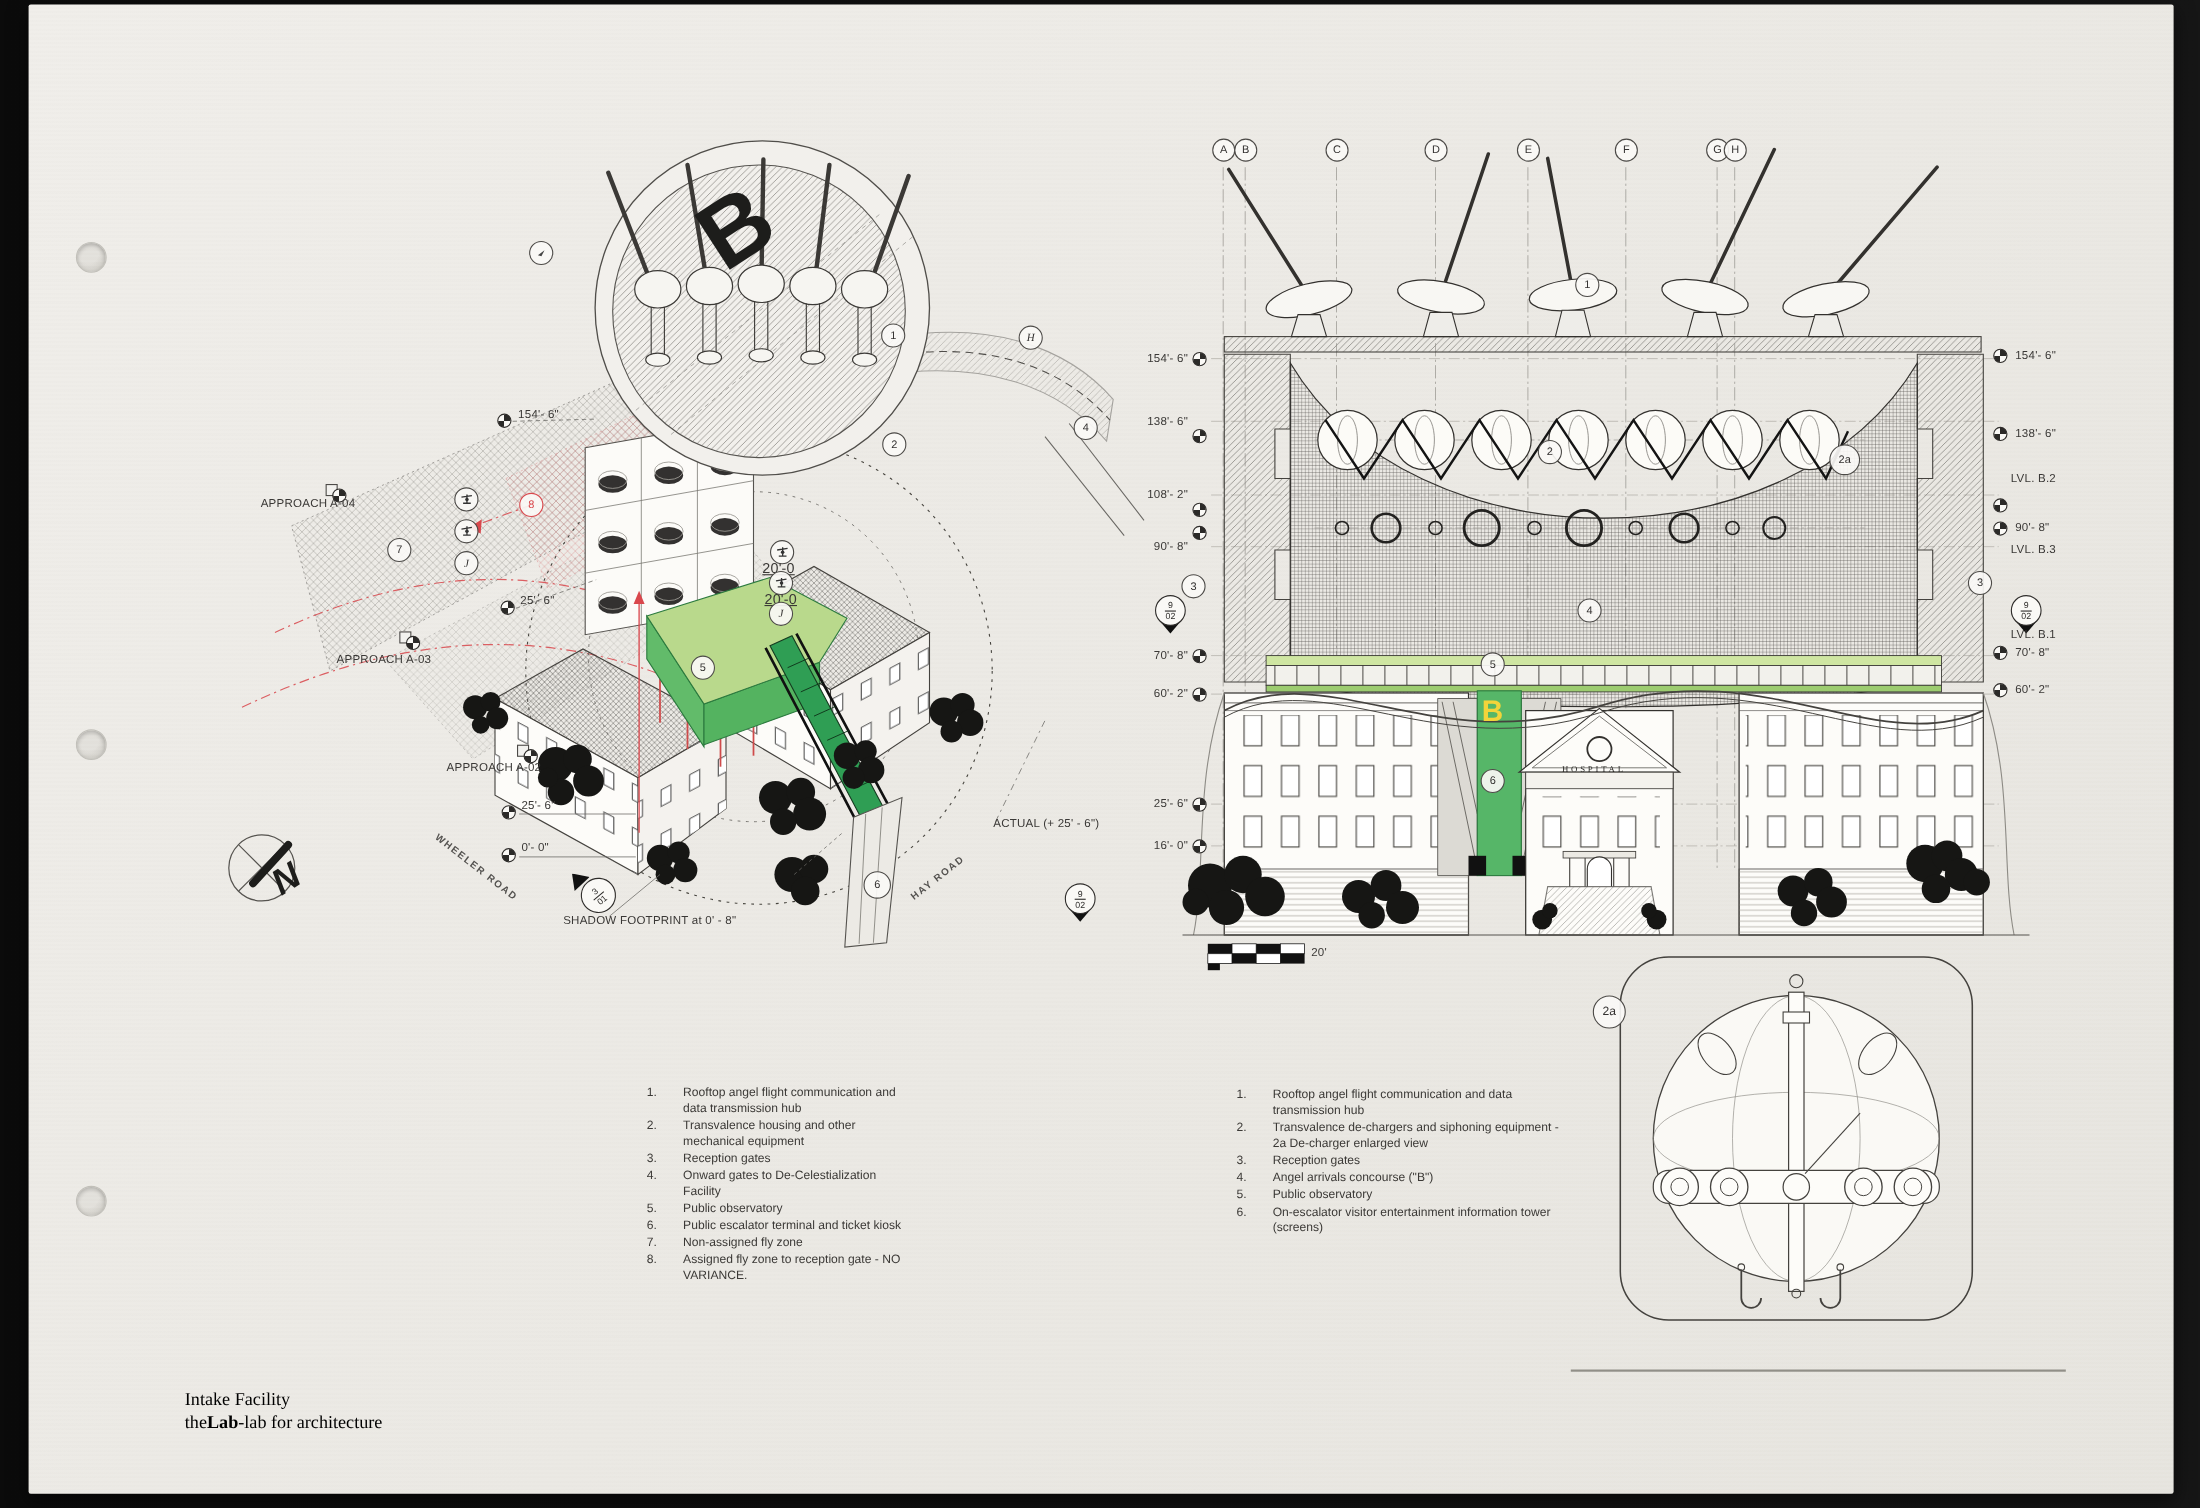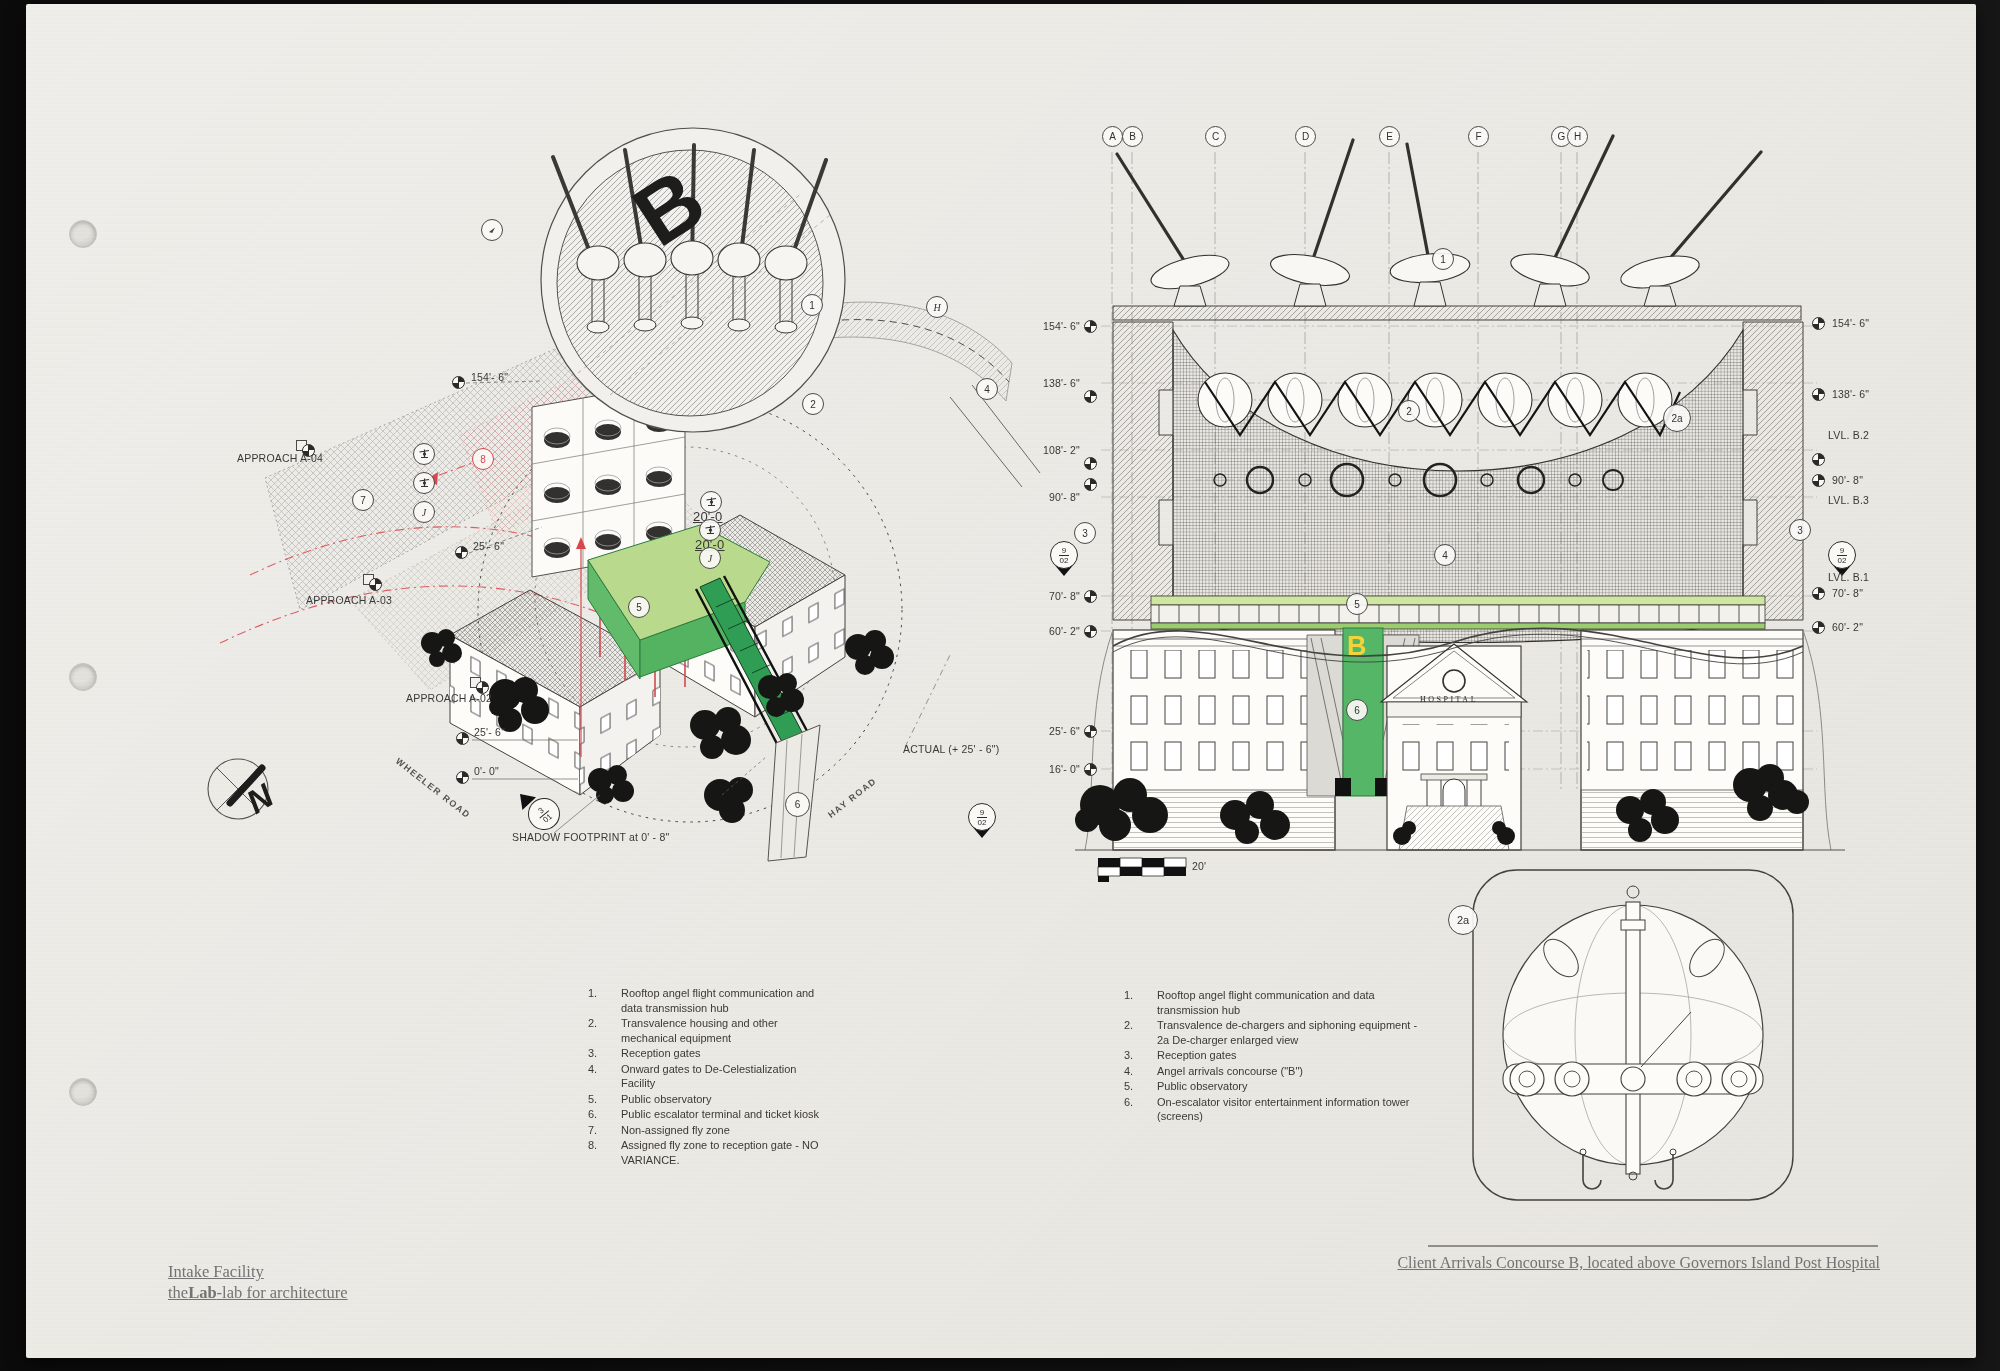--- a/index.html
+++ b/index.html
@@ -32,21 +32,21 @@
   .secmark .sc span{font-size:8px;line-height:9px;color:#2e2c2a;}
   .secmark .sc span.top{border-bottom:1px solid #2e2c2a;padding:0 4px;}
   .appicon{position:absolute;width:20px;height:14px;}
   .appicon .sq{position:absolute;left:0;top:-4px;width:9px;height:9px;border:1px solid #4c4a47;background:#f2f1ee;}
   .appicon .dt{position:absolute;left:6px;top:0;width:13px;height:13px;border-radius:50%;border:1px solid #2e2c2a;box-sizing:border-box;
          background:conic-gradient(#2b2a28 0 90deg,#faf9f6 90deg 180deg,#2b2a28 180deg 270deg,#faf9f6 270deg 360deg);}
   .legend{position:absolute;font-size:11px;line-height:14.5px;color:#3b3936;}
   .legend .li{display:flex;margin-bottom:1px;}
   .legend .ln{width:17px;flex:none;}
   .legend .lt{display:block;margin-left:16px;}
-  .serif{font-family:"Liberation Serif",serif;color:#737373;text-decoration:underline;}
+  .serif{font-family:"Liberation Serif",serif;color:#000000;}
   #titleblock{position:absolute;left:168px;top:1261px;font-size:16.5px;line-height:21px;}
   #caption{position:absolute;left:1180px;top:1252px;width:700px;text-align:right;font-size:16px;line-height:22px;}
   #caption .rule{position:absolute;right:2px;top:-7px;width:450px;height:1.5px;background:#918f88;}
   .bigB{position:absolute;font-weight:900;color:#1d1d1b;transform:rotate(-33deg);}
   .towerB{position:absolute;font-weight:800;color:#f2d43a;font-size:27px;}
   svg{position:absolute;overflow:visible;}
   .hosp{position:absolute;font-family:"Liberation Serif",serif;font-size:8px;letter-spacing:2.5px;color:#2a2826;text-align:center;}
 </style>
 </head>
 <body>
@@ -713,14 +713,13 @@
     </div>
   </div>
 
 <div id="titleblock" class="serif">
   <div>Intake Facility</div>
   <div><span>the</span><b>Lab</b><span>-lab for architecture</span></div>
 </div>
 
 <div id="caption" class="serif">
   <div class="rule"></div>
-  <div>Client Arrivals Concourse B, located above Governors Island Post Hospital</div>
 </div>
 
 </body></html>

